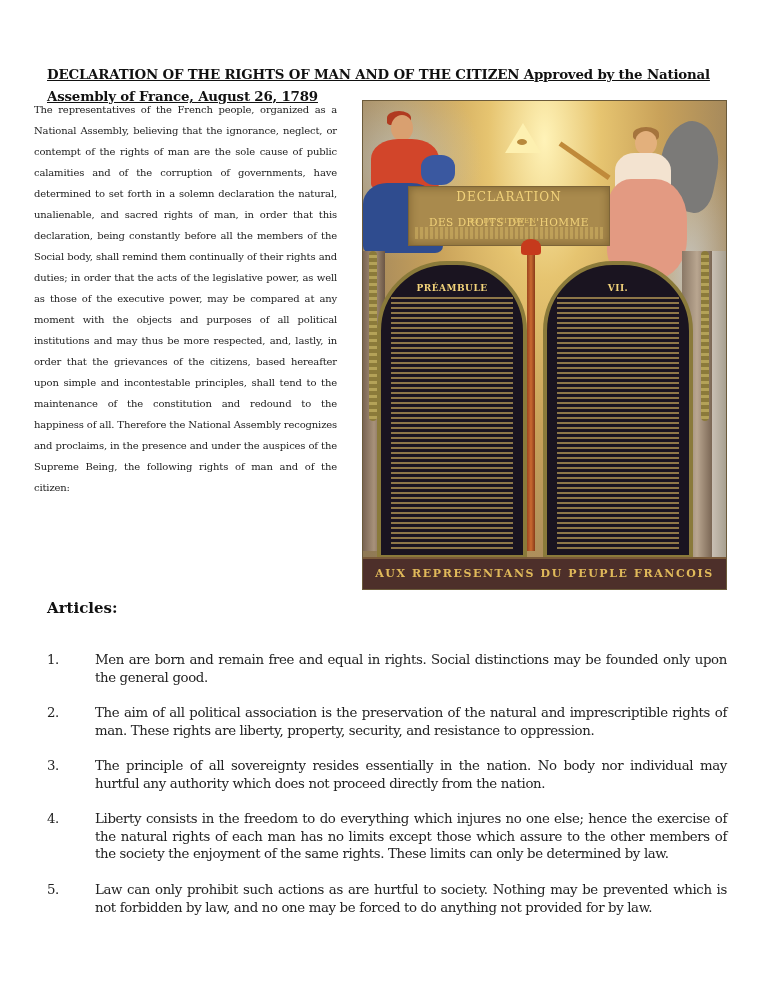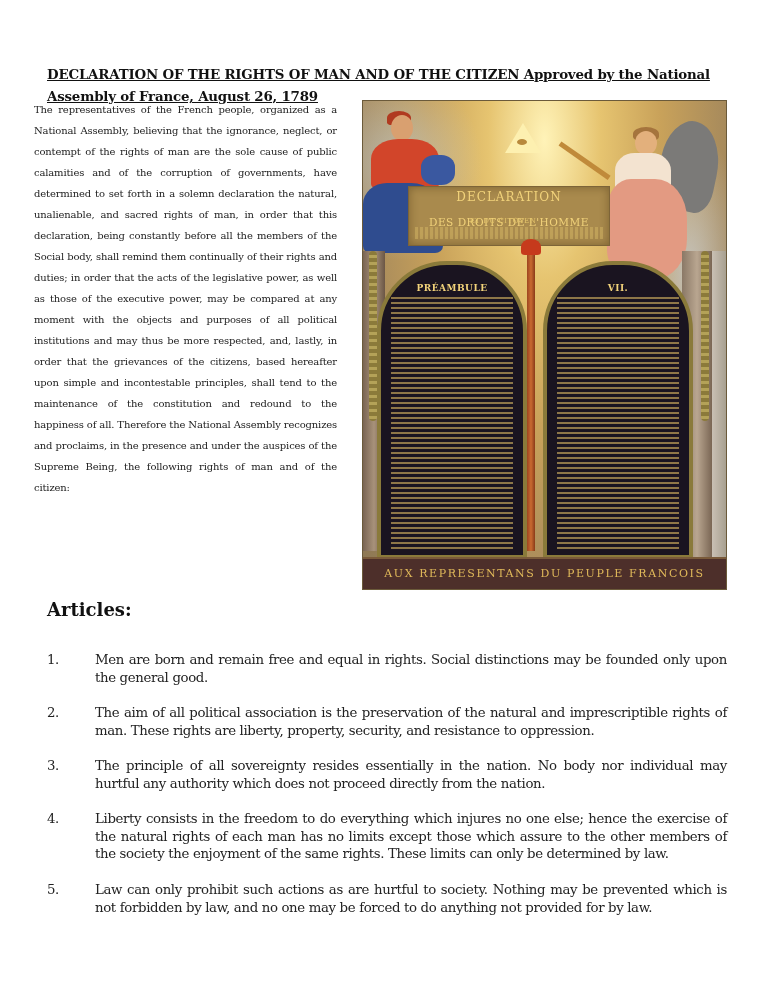--- a/index.html
+++ b/index.html
@@ -64,23 +64,23 @@
             background: repeating-linear-gradient(180deg, rgba(232,196,104,0.75) 0 2px, transparent 2px 5px); opacity:0.75; }
   .laurel { position:absolute; top:150px; width:8px; height:170px; border-radius:4px;
             background: repeating-linear-gradient(180deg,#8b7a3a 0 4px,#b4a258 4px 7px); }
   .fasces { position:absolute; left:164px; top:150px; width:8px; height:300px;
             background: linear-gradient(90deg,#9c4520,#c96a30,#8a3a18); }
   .fasces-cap { position:absolute; left:158px; top:138px; width:20px; height:16px; border-radius:50% 50% 20% 20%; background:#c63a1c; }
 
   .banner { position:absolute; left:0; bottom:0; width:100%; height:30px; background:#4d2f2a;
             border-top: 2px solid #7a5a3a; }
   .banner span { position:absolute; left:0; right:0; top:8px; text-align:center; font-size:11px;
-            color:#e0b95a; letter-spacing:1.6px; font-family:"DejaVu Serif", serif; }
+            color:#e0b95a; letter-spacing:1.6px; font-family:"DejaVu Serif", serif;font-weight:bold; }
 
-  .articles-head { position:absolute; left:47px; top:599px; font-size:18px; font-weight:bold; color:#111; }
+  .articles-head { position:absolute; left:47px; top:599px; font-size:15px; font-weight:bold; color:#111; }
 
   .article { position:absolute; left:47px; width:680px; font-size:13.3px; line-height:17.7px; color:#222;
              letter-spacing:-0.35px; }
   .article .num { position:absolute; left:0; top:0; width:30px; }
   .article .txt { margin-left:48px; text-align:justify; }
 </style>
 </head>
 <body>
 
 <div class="title">DECLARATION OF THE RIGHTS OF MAN AND OF THE CITIZEN Approved by the National Assembly of France, August 26, 1789</div>

